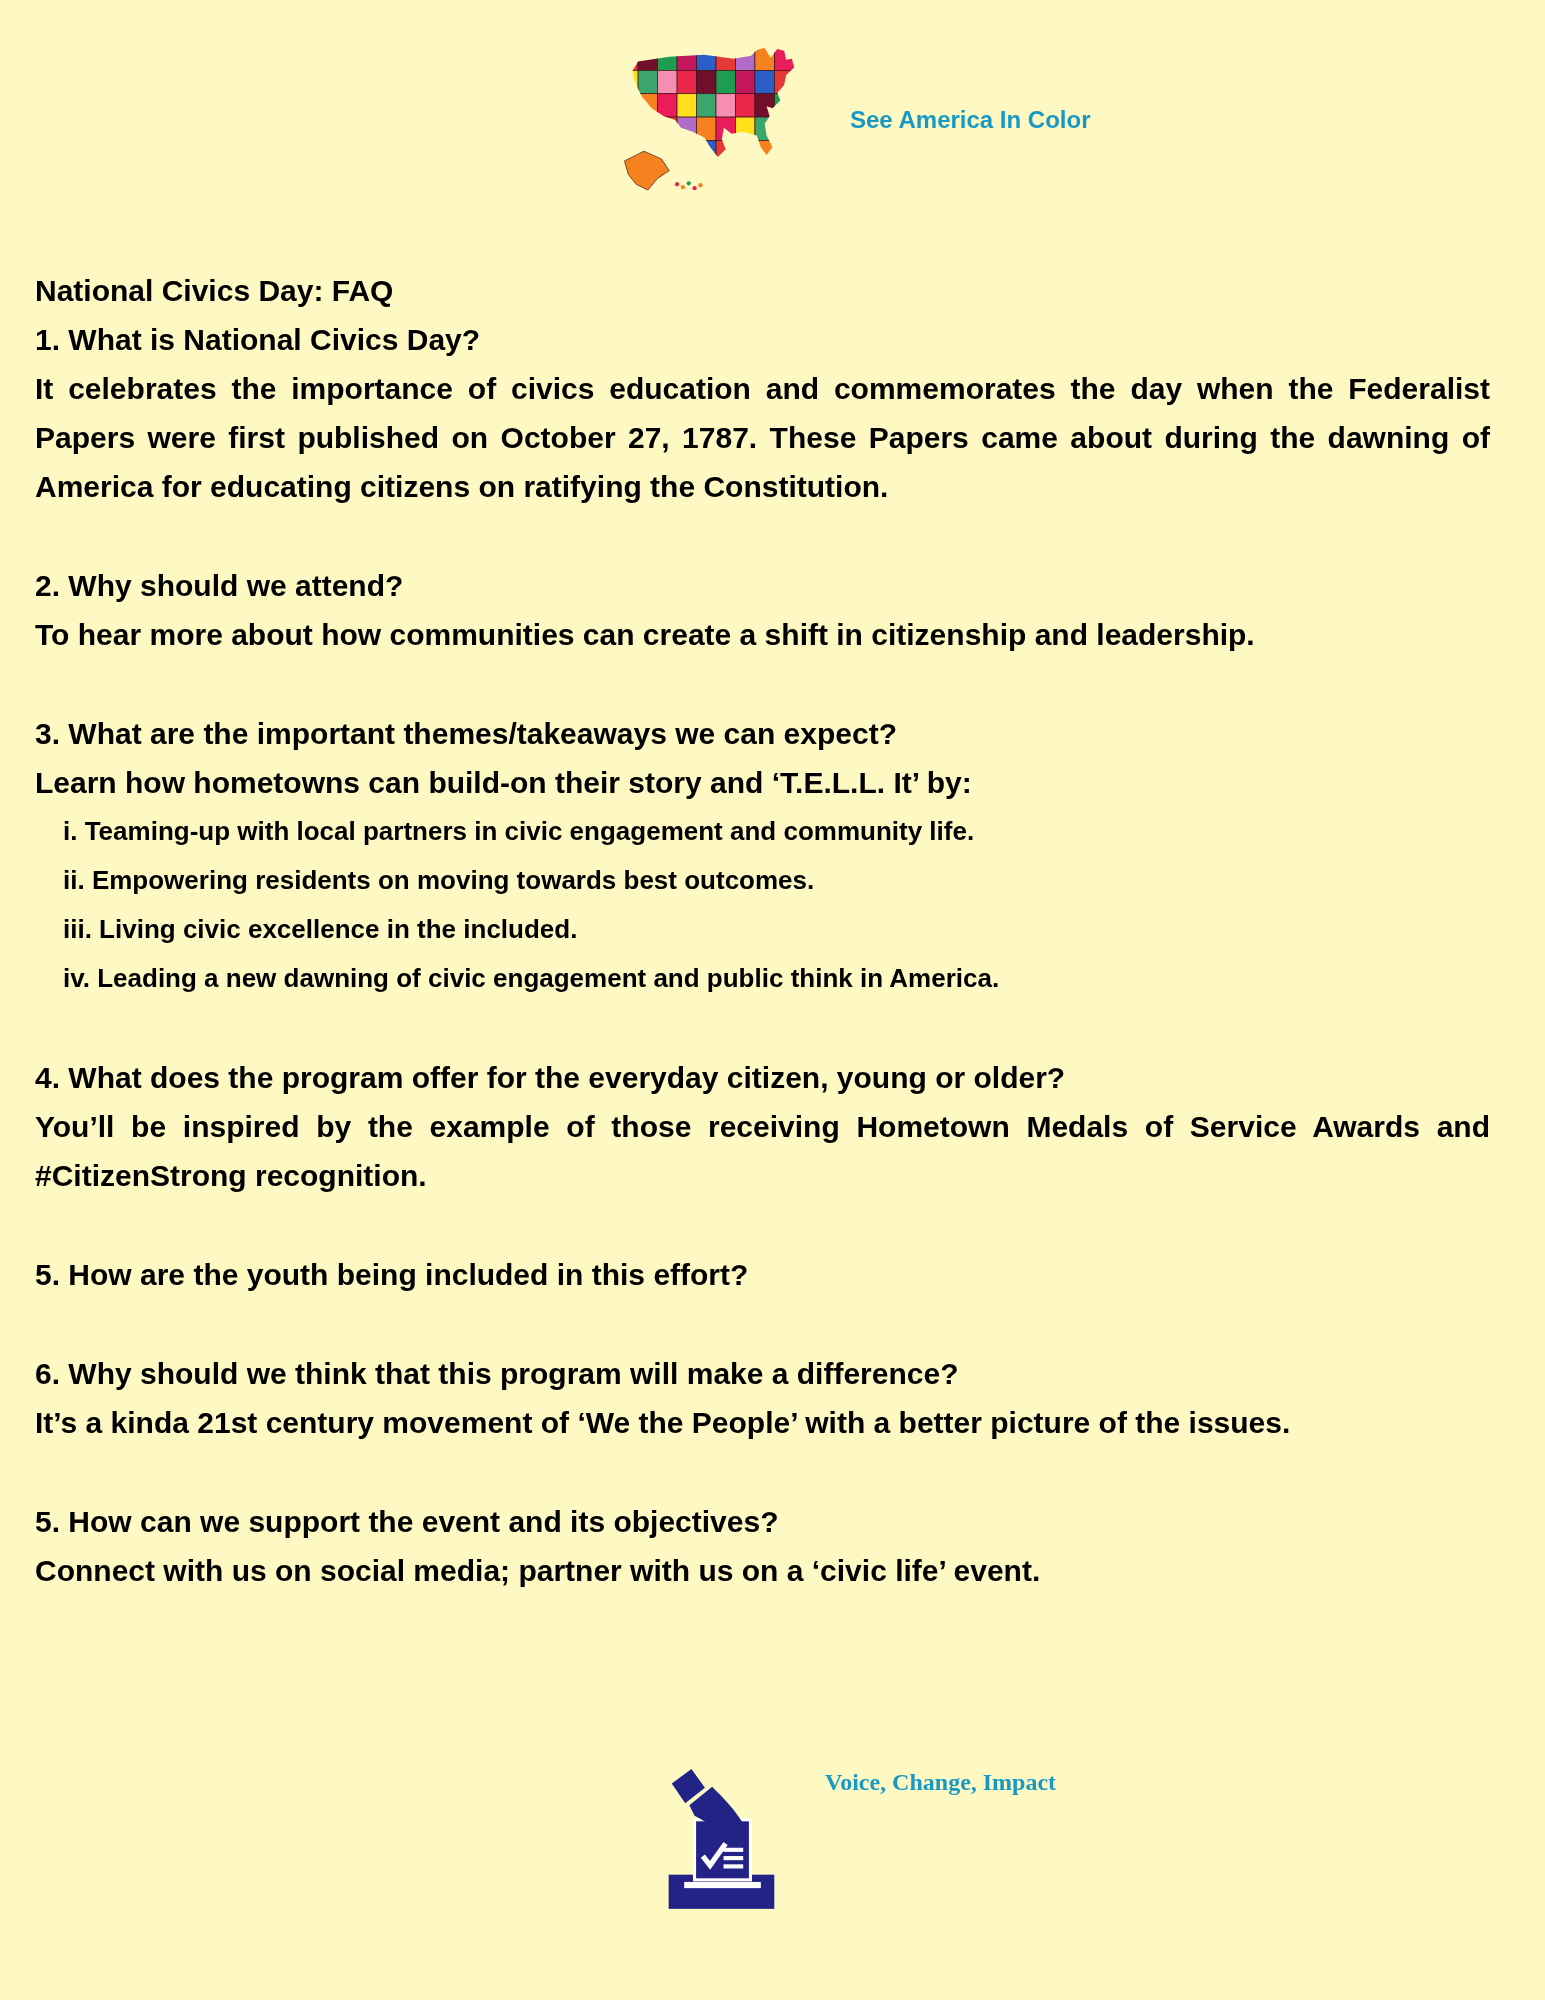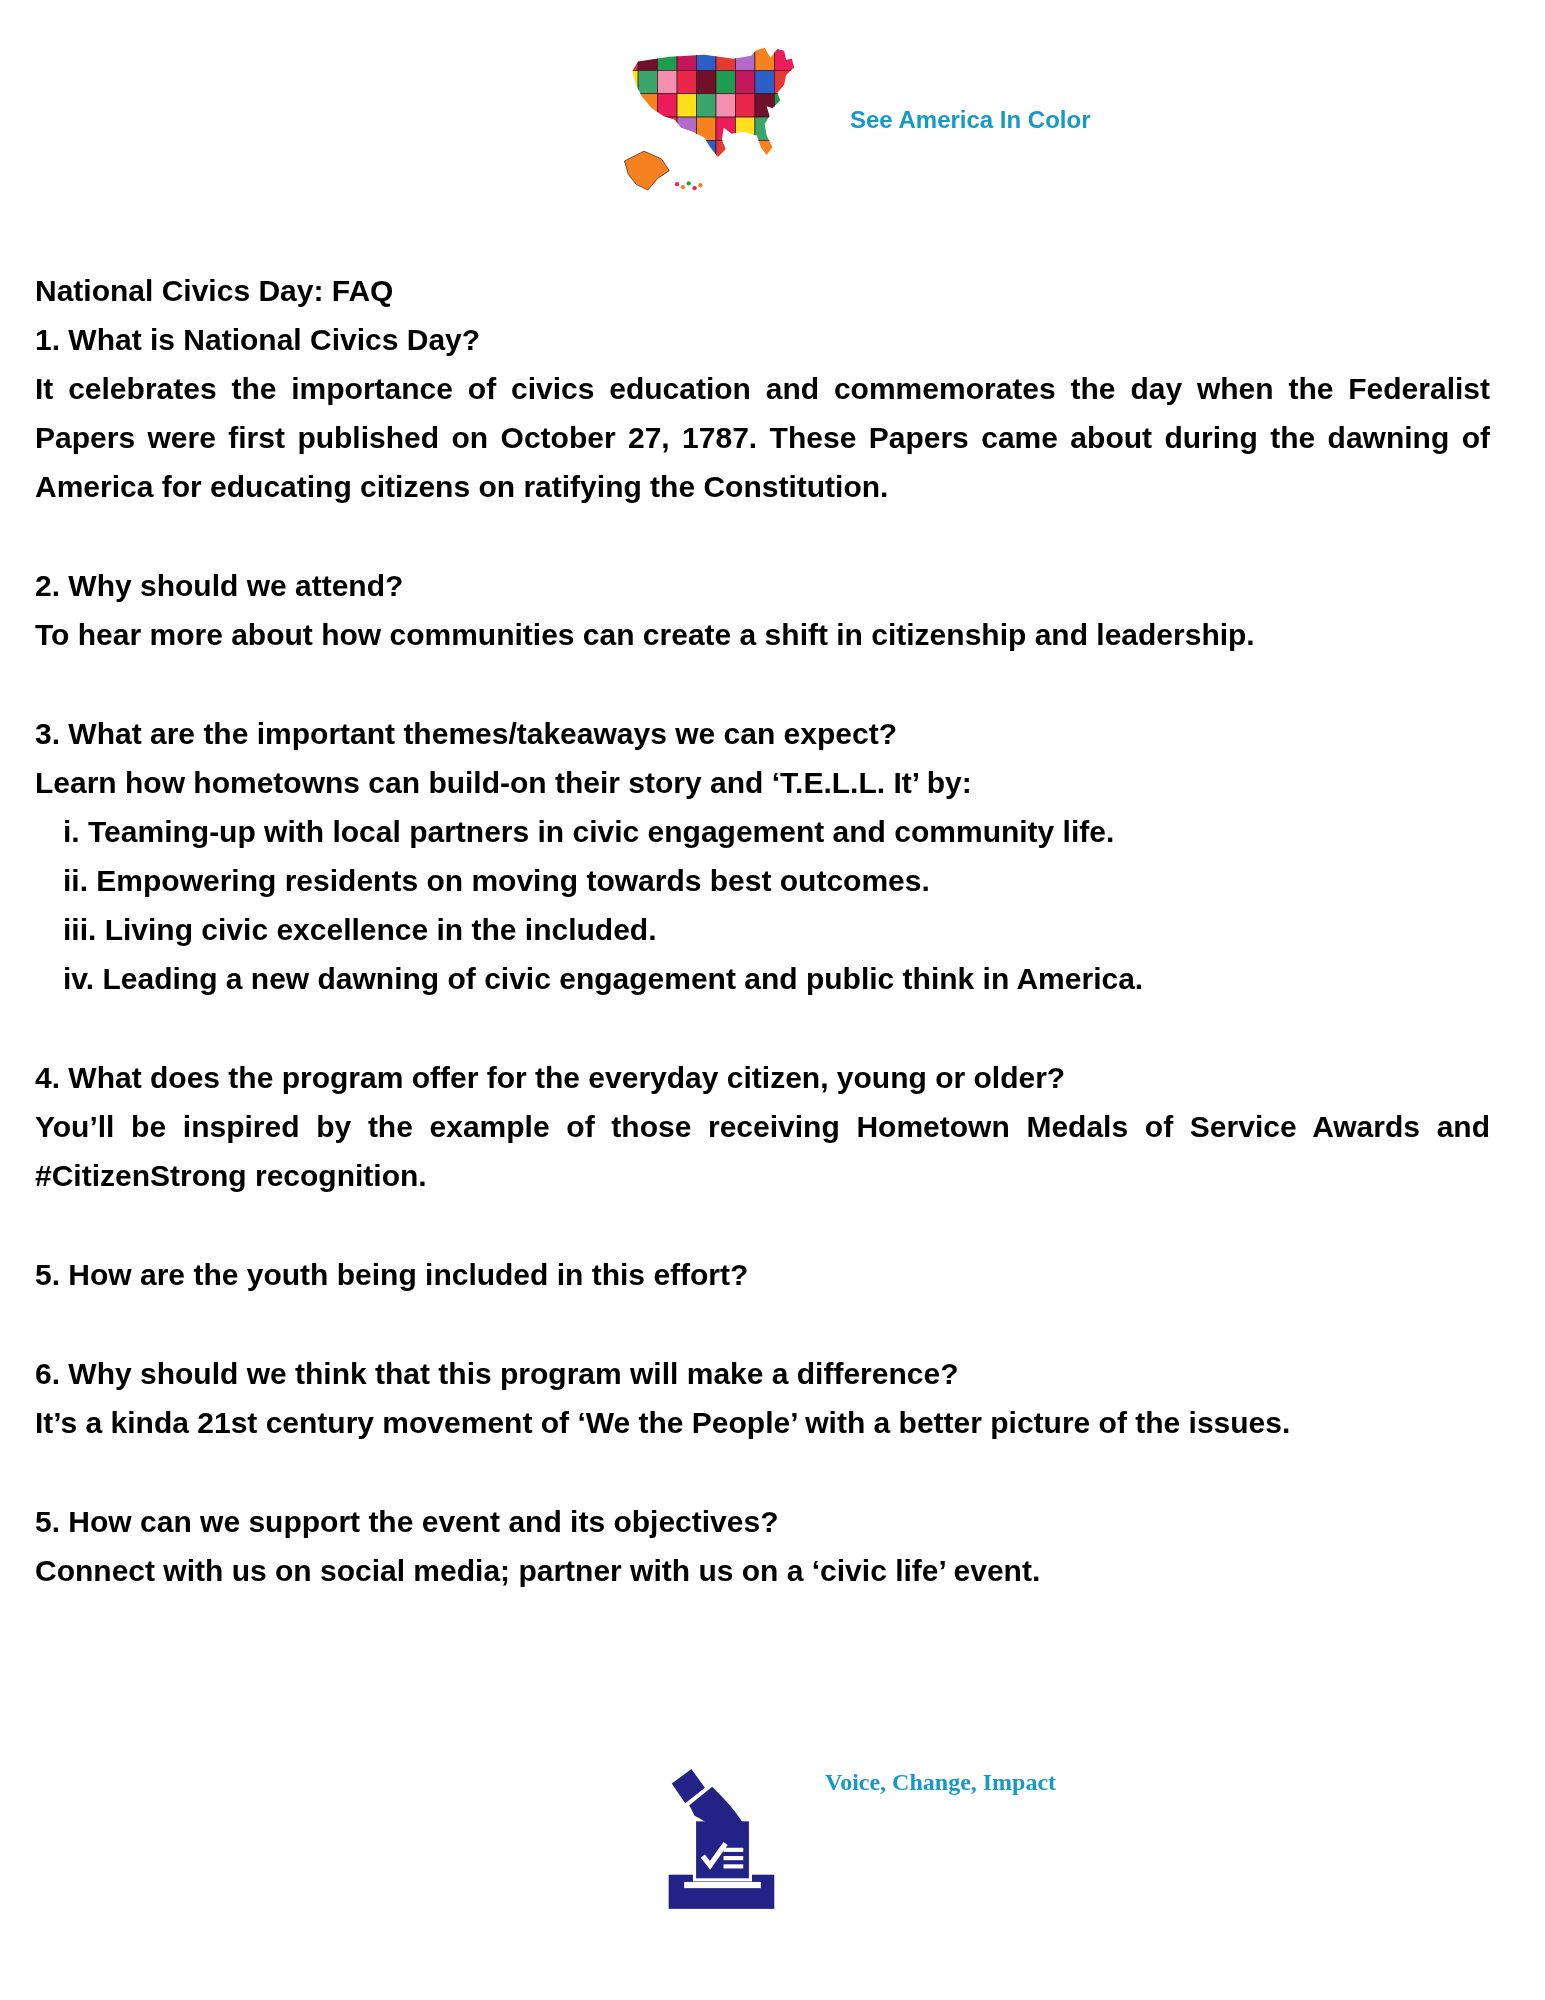--- a/index.html
+++ b/index.html
@@ -1,36 +1,36 @@
 <!DOCTYPE html>
 <html style="--accent: #1899C4; --ballot: #222287;"><head>
 <meta charset="utf-8">
 <style>
   html,body { margin:0; padding:0; background:#e9e9e9; }
   .page {
     position:relative; width:1545px; height:2000px; margin:0 auto;
-    background:#ffffff; overflow:hidden;
+    background:#fef9c3; overflow:hidden;
     font-family:"Liberation Sans", sans-serif; font-weight:700; color:#000;
   }
   
   .header { position:absolute; top:46px; left:618px; display:flex; align-items:center; }
   .map-svg { width:196px; height:148px; display:block; }
   .brand-tagline {
     margin-left:36px; font-size:24px; line-height:28px;
     color:var(--accent); white-space:nowrap;
   }
   
   .content { position:absolute; top:266px; left:35px; width:1455px; }
   .doc-title { margin:0; font-size:30px; line-height:49px; text-align:left; font-weight:700; }
   .faq-section { margin:0; }
   .faq-section + .faq-section { margin-top:50px; }
   .q { margin:0; font-size:30px; line-height:49px; }
   .a { margin:0; font-size:30px; line-height:49px; text-align:justify; }
   .lst { margin:0; padding:0 0 0 28px; list-style:none; }
-  .lst li { font-size:30px; line-height:49px; }
+  .lst li { font-size:26px; line-height:49px; }
   .lst:empty { display:none; }
   
   .footer { position:absolute; top:1768px; left:650px; display:flex; align-items:flex-start;font-family:Liberation Serif, serif; }
   .ballot-svg { width:145px; height:145px; display:block; color:var(--ballot); }
   .footer .brand-tagline { margin-left:30px; }
 </style>
 </head>
 <body>
 
 <div class="page">

